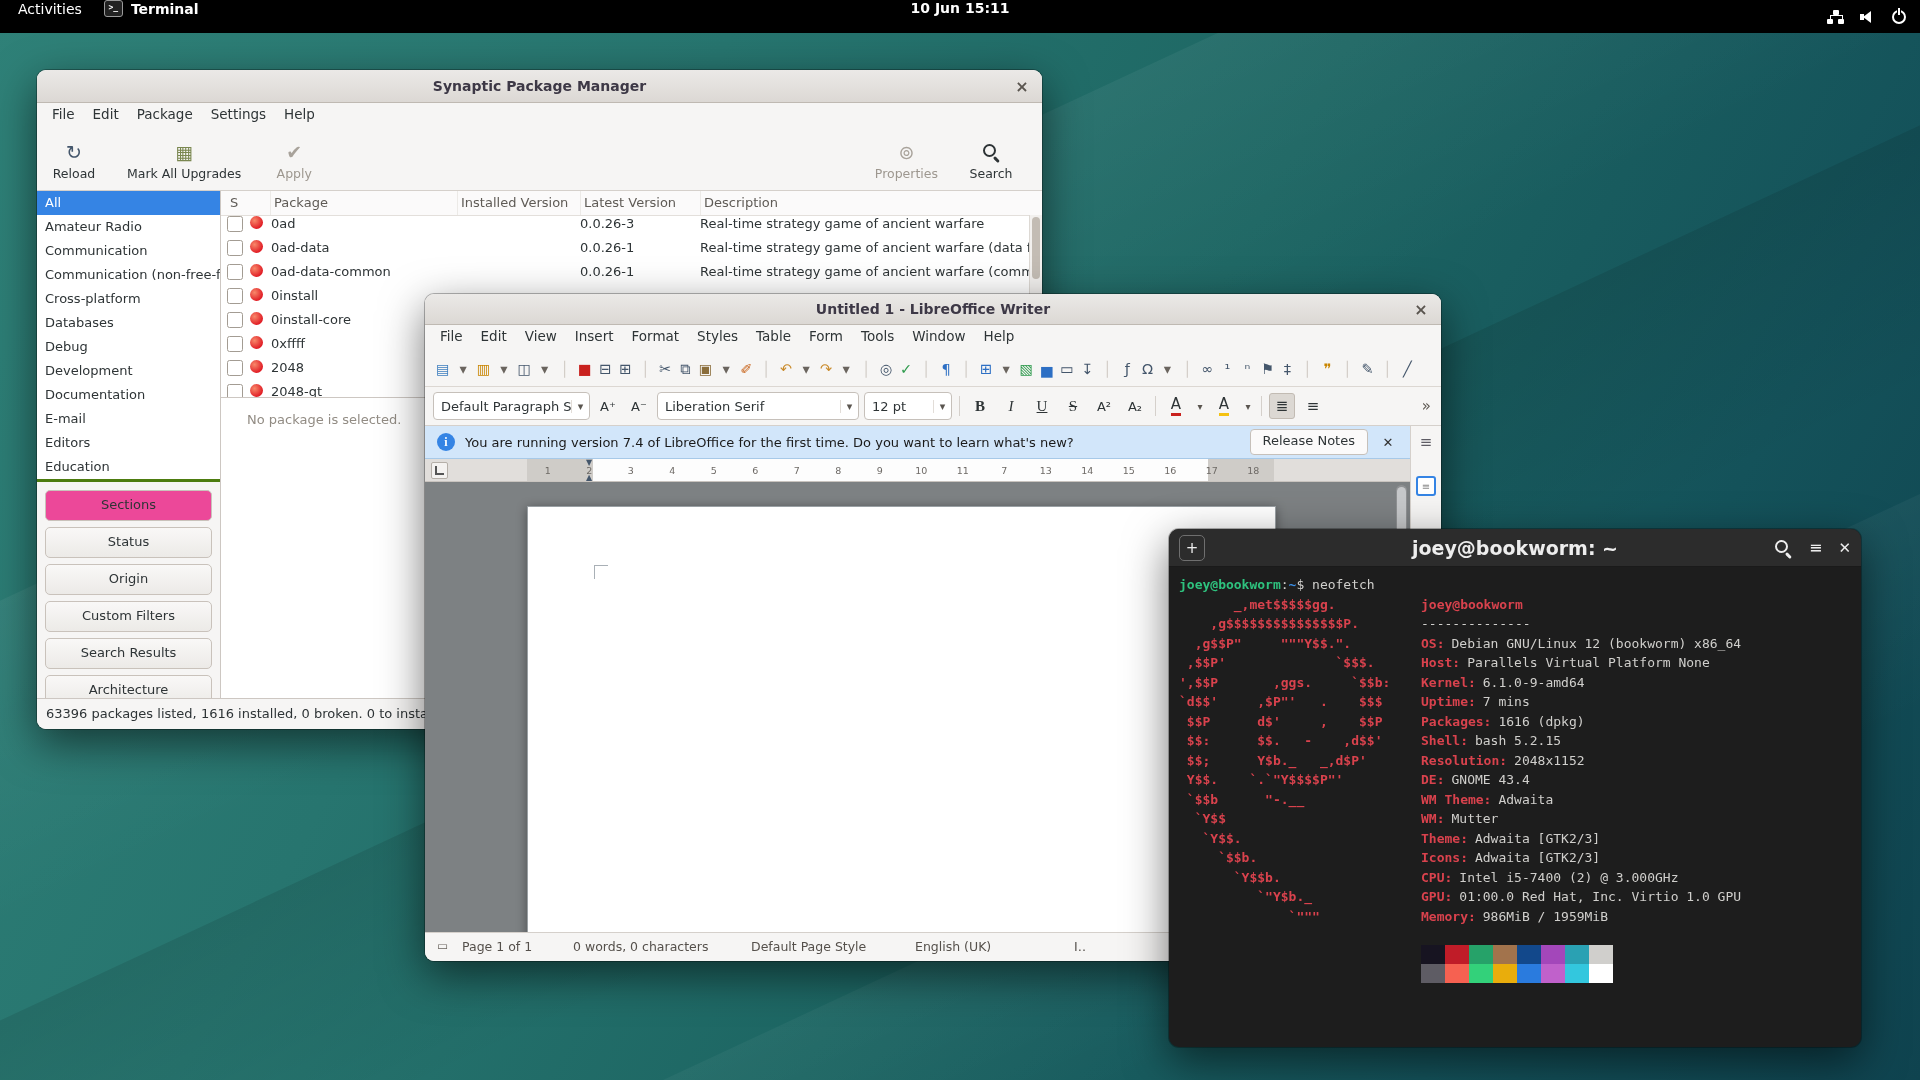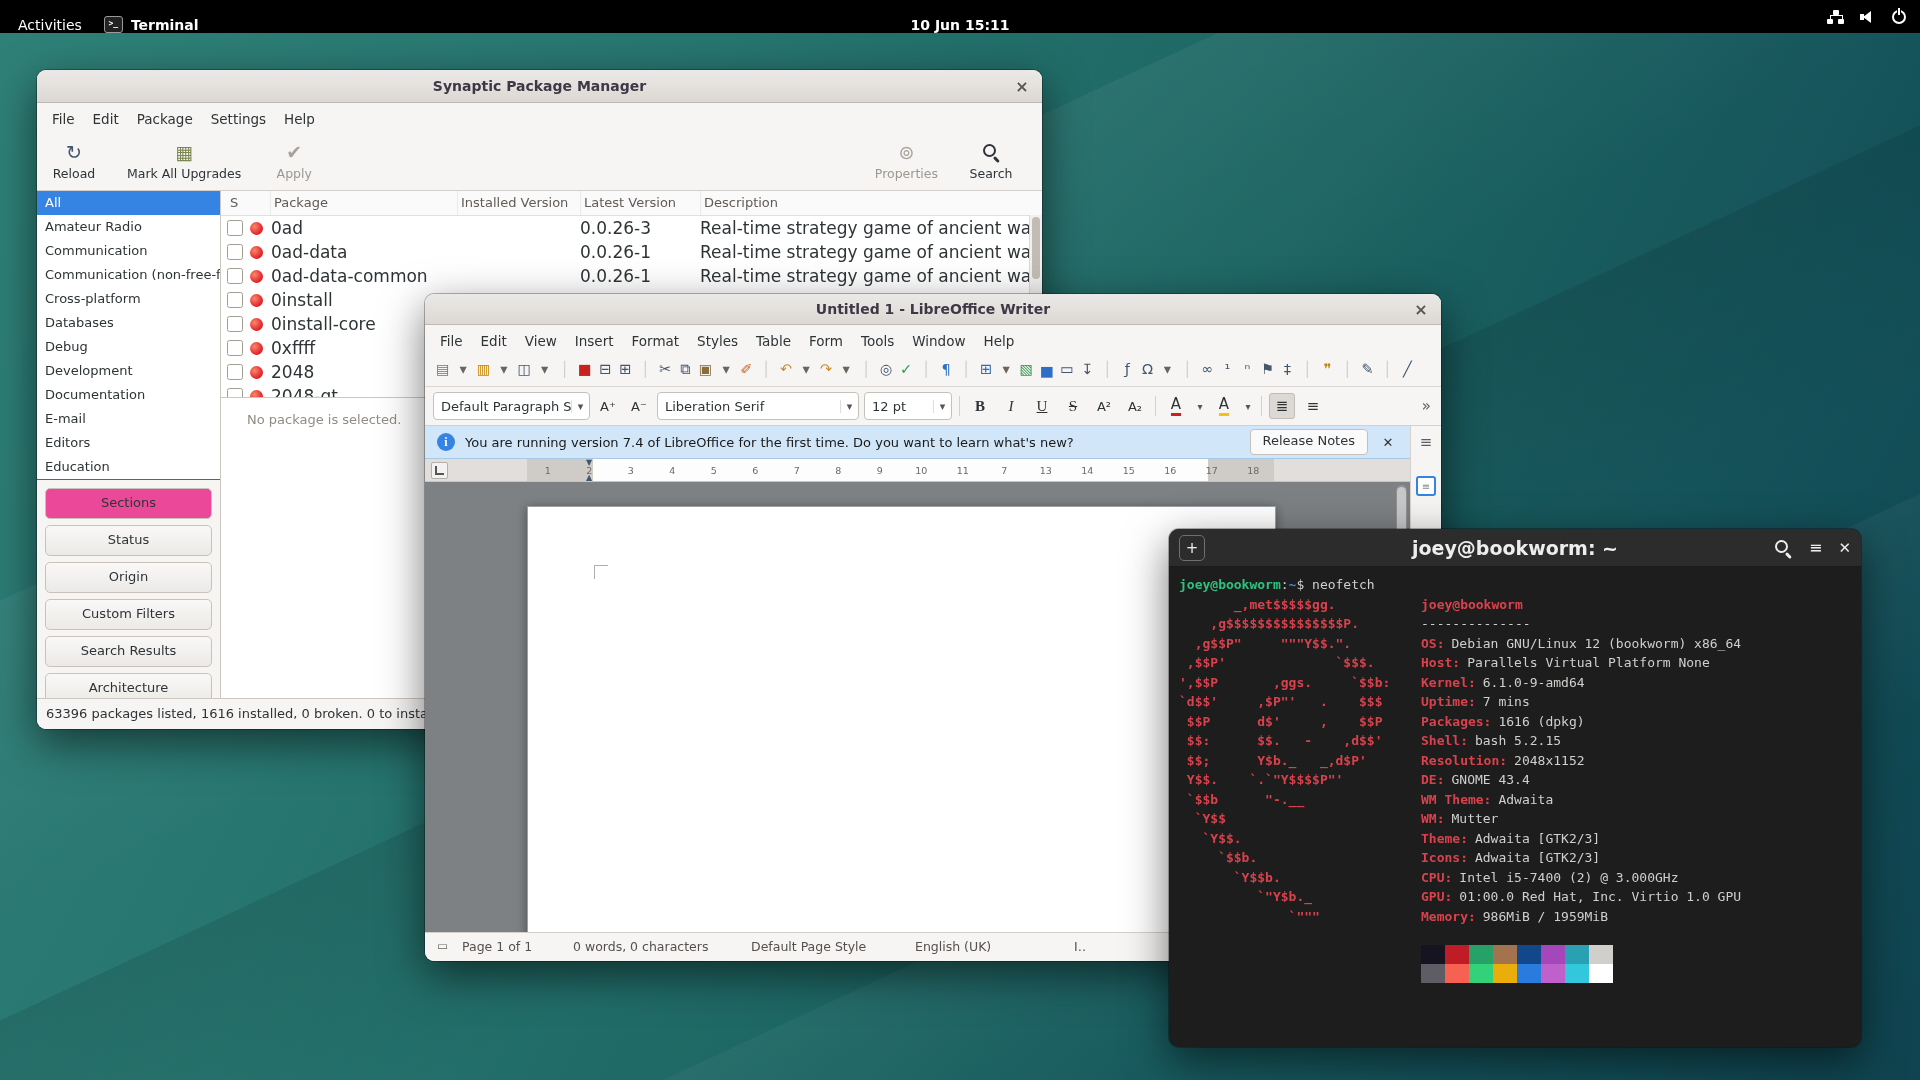--- a/index.html
+++ b/index.html
@@ -12,21 +12,21 @@
   .ribbon{position:absolute;pointer-events:none}
   .ribbon.r1{left:-300px;top:150px;width:2600px;height:300px;transform:rotate(-25deg);
     background:linear-gradient(rgba(255,255,255,.05),rgba(255,255,255,0))}
   .ribbon.r2{left:-200px;top:520px;width:2600px;height:240px;transform:rotate(-25deg);
     background:linear-gradient(rgba(0,0,0,.10),rgba(0,0,0,0))}
   .ribbon.r3{left:-100px;top:840px;width:2600px;height:200px;transform:rotate(-25deg);
     background:linear-gradient(rgba(255,255,255,.04),rgba(255,255,255,0))}
 
   
   .topbar{position:absolute;left:0;top:0;width:1920px;height:33px;background:#000;color:#fff;
-    display:flex;align-items:flex-end;font-size:14px;z-index:50}
+    display:flex;align-items:flex-start;font-size:14px;z-index:50}
   .tb-left{display:flex;align-items:center;gap:22px;padding-left:18px}
   .tb-item{cursor:default}
   .tb-app{display:flex;align-items:center;gap:8px;font-weight:bold}
   .term-mini{width:17px;height:15px;background:#222;border:1px solid #9a9a9a;border-radius:3px;
     color:#fff;font-size:8px;line-height:13px;text-align:center;font-family:"DejaVu Sans Mono",monospace}
   .tb-clock{position:absolute;left:50%;transform:translateX(-50%);font-weight:bold}
   .tb-right{position:absolute;right:14px;top:0;height:33px;display:flex;align-items:center;gap:16px}
   .ic-net{position:relative;width:17px;height:14px;display:inline-block}
   .ic-net i{position:absolute;background:#fff;width:6px;height:5px;border-radius:1px}
   .ic-net i:nth-child(1){left:6px;top:0}
@@ -49,51 +49,51 @@
     background:currentColor;transform:rotate(45deg);transform-origin:0 0;border-radius:2px}
 
   
   .window{position:absolute;display:flex;flex-direction:column;overflow:hidden;border-radius:9px;
     box-shadow:0 14px 44px rgba(0,0,0,.55),0 0 0 1px rgba(0,0,0,.28)}
   .titlebar{flex:none;height:32px;background:linear-gradient(#ebe9e7,#dcd8d4);border-bottom:1px solid #bfb9b2;
     display:flex;align-items:center;justify-content:center;position:relative;font-weight:bold;
     color:#3d3846;font-size:14px}
   .close-x{position:absolute;right:9px;top:50%;transform:translateY(-50%);width:22px;height:22px;
     border-radius:50%;display:flex;align-items:center;justify-content:center;color:#5a554f;font-size:16px;cursor:default}
-  .menubar{flex:none;display:flex;align-items:flex-end;padding:0 6px;height:27px;font-size:13.5px;color:#2e3436}
+  .menubar{flex:none;display:flex;align-items:flex-start;padding:0 6px;height:27px;font-size:13.5px;color:#2e3436}
   .menu-item{padding:3px 9px;border-radius:4px;cursor:default}
 
   
   .win-synaptic{left:37px;top:70px;width:1005px;height:659px;background:#f6f5f4;z-index:1}
   .syn-toolbar{flex:none;height:60px;display:flex;align-items:center;border-bottom:1px solid #d5d0cb;padding:0 10px}
   .syn-tools-left{display:flex;align-items:flex-end;gap:26px}
   .syn-tools-right{display:flex;align-items:flex-end;gap:26px;margin-left:auto;padding-right:14px}
   .syn-tool{display:flex;flex-direction:column;align-items:center;gap:2px;min-width:54px}
   .tool-glyph{height:24px;font-size:19px;line-height:24px;display:flex;align-items:center;justify-content:center}
   .tool-label{font-size:12.5px}
   .syn-body{flex:1;display:flex;min-height:0}
   .syn-left{flex:none;width:183px;border-right:1px solid #cdc7c2;display:flex;flex-direction:column;background:#f6f5f4}
-  .cat-list{flex:none;height:288px;background:#fff;border-bottom:1px solid #4d7c0f;overflow:hidden;font-size:13px;color:#2e3436}
+  .cat-list{flex:none;height:288px;background:#fff;border-bottom:3px solid #4d7c0f;overflow:hidden;font-size:13px;color:#2e3436}
   .cat-item{height:24px;line-height:24px;padding-left:8px;white-space:nowrap;overflow:hidden}
   .cat-list div:nth-of-type(1){background:#3584e4;color:#fff}
   .syn-sidebtns{flex:1;display:flex;flex-direction:column;gap:6px;padding:8px;overflow:hidden}
   .syn-sidebtn{flex:none;height:29px;line-height:27px;text-align:center;font-size:13px;color:#2e3436;
     background:linear-gradient(#f9f8f7,#eceae7);border:1px solid #c9c2bb;border-radius:5px}
   .syn-sidebtns div:nth-of-type(1){background:#ec4899}
   .syn-right{flex:1;display:flex;flex-direction:column;min-width:0;background:#fff}
   .pkg-table{flex:none;height:206px;position:relative;overflow:hidden;border-bottom:1px solid #cdc7c2}
   .pkg-header{display:flex;height:24px;line-height:24px;background:#fbfafa;border-bottom:1px solid #e3dfdb;
     font-size:13px;color:#5f5b56;padding-left:6px}
   .pkg-header span{border-right:1px solid #eceae7;padding-left:3px;box-sizing:border-box}
   .hc-s{width:44px}
   .hc-pkg{width:187px}
   .hc-inst{width:123px}
   .hc-lat{width:120px}
   .hc-desc{flex:1;border-right:none !important}
-  .pkg-row{display:flex;align-items:center;height:24px;padding-left:6px;font-size:17px;color:#2e3436;white-space:nowrap}
+  .pkg-row{display:flex;height:24px;padding-left:6px;font-size:13px;color:#2e3436;white-space:nowrap}
   .pkg-check{flex:none;width:14px;height:14px;background:#fff;border:1px solid #a39c93;border-radius:2.5px;margin-right:7px}
   .pkg-emblem{flex:none;width:13px;height:13px;border-radius:50%;margin-right:8px;
     background:radial-gradient(circle at 35% 35%,#f8886a,#e01b24 72%)}
   .pkg-name{width:186px;overflow:hidden}
   .pkg-inst{width:123px;overflow:hidden}
   .pkg-lat{width:120px;overflow:hidden}
   .pkg-desc{flex:1;overflow:hidden}
   .pkg-scroll{position:absolute;right:0;top:24px;bottom:0;width:12px;background:#f2f0ee;border-left:1px solid #ddd9d4}
   .pkg-scroll i{position:absolute;left:2px;right:2px;top:2px;height:62px;background:#c3bcb4;border-radius:4px}
   .pkg-detail{flex:1;background:#fff;font-size:13px;color:#928c84;padding:14px 0 0 26px}

